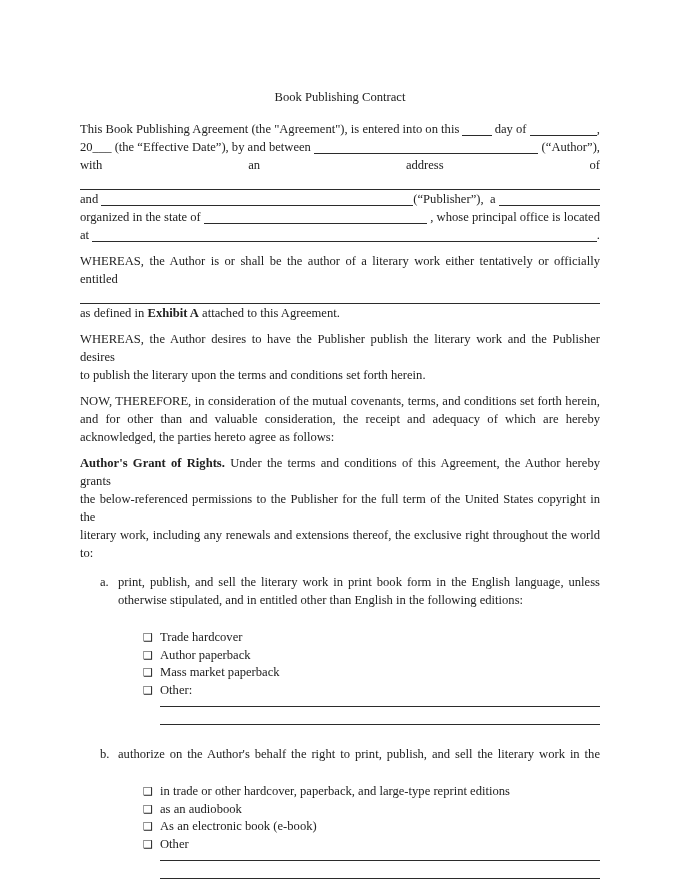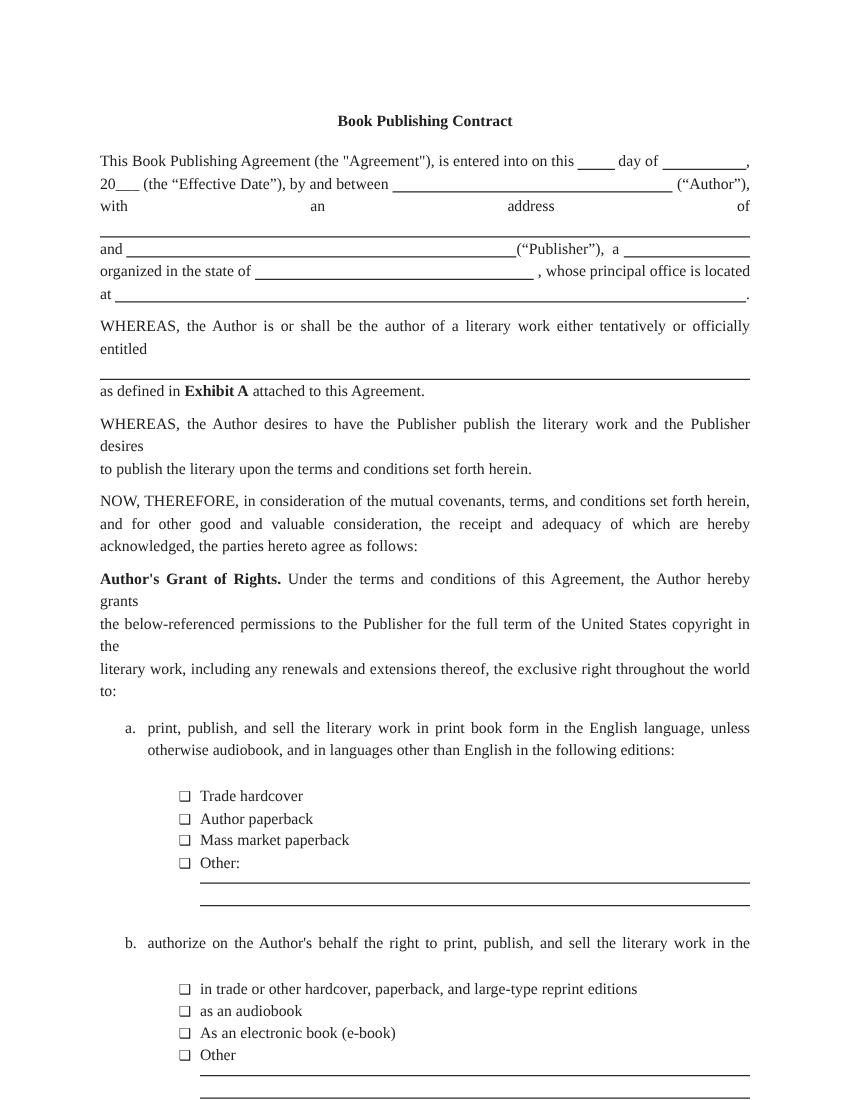--- a/index.html
+++ b/index.html
@@ -4,21 +4,21 @@
 <style>
   html,body{margin:0;padding:0;background:#ffffff;}
   .page{
     width:680px;height:880px;box-sizing:border-box;
     padding:88px 80px 0 80px;
     background:#ffffff;color:#222222;
     font-family:"Liberation Serif","DejaVu Serif",serif;
     font-size:12.6px;line-height:18px;
     overflow:hidden;
   }
-  .title{text-align:center;font-weight:bold;margin-bottom:14px;}
+  .title{text-align:center;font-weight:normal;margin-bottom:14px;}
   .block{margin-top:8px;}
   .block:first-child{margin-top:0;}
   .ln{text-align:justify;}
   .ln.jl{text-align-last:justify;}
   .ln-flex{display:flex;align-items:flex-start;}
   .ln-flex .seg{white-space:pre;flex:0 0 auto;}
   .fill{height:15px;border-bottom:1.2px solid #2b2b2b;}
   .fill.sp{border-bottom:none;}
   .letter{display:flex;margin-top:11px;}
   .marker{flex:0 0 18px;margin-left:20px;}
@@ -86,33 +86,33 @@
           <span class="fill" style="flex: 10 1 10px;"></span>
         </div>
         <div class="ln"><span class="seg">as defined in </span><b class="seg">Exhibit A</b><span class="seg"> attached to this Agreement.</span></div>
       </div>
       <div class="block para">
         <div class="ln jl"><span class="seg">WHEREAS, the Author desires to have the Publisher publish the literary work and the Publisher desires</span></div>
         <div class="ln"><span class="seg">to publish the literary upon the terms and conditions set forth herein.</span></div>
       </div>
       <div class="block para">
         <div class="ln jl"><span class="seg">NOW, THEREFORE, in consideration of the mutual covenants, terms, and conditions set forth herein,</span></div>
-        <div class="ln jl"><span class="seg">and for other good and valuable consideration, the receipt and adequacy of which are hereby</span></div>
+        <div class="ln jl"><span class="seg">and for other than and valuable consideration, the receipt and adequacy of which are hereby</span></div>
         <div class="ln"><span class="seg">acknowledged, the parties hereto agree as follows:</span></div>
       </div>
       <div class="block para">
         <div class="ln jl"><b class="seg">Author's Grant of Rights.</b><span class="seg"> Under the terms and conditions of this Agreement, the Author hereby grants</span></div>
         <div class="ln jl"><span class="seg">the below-referenced permissions to the Publisher for the full term of the United States copyright in the</span></div>
         <div class="ln"><span class="seg">literary work, including any renewals and extensions thereof, the exclusive right throughout the world to:</span></div>
       </div>
       <div class="block letter">
         <span class="marker">a.</span>
         <div class="lcontent">
           <div class="ln jl"><span class="seg">print, publish, and sell the literary work in print book form in the English language, unless</span></div>
-          <div class="ln"><span class="seg">otherwise audiobook, and in languages other than English in the following editions:</span></div>
+          <div class="ln"><span class="seg">otherwise stipulated, and in entitled other than English in the following editions:</span></div>
         </div>
       </div>
       <div class="block checklist">
         <div class="chk-item"><span class="chk">❑</span><span class="chk-label">Trade hardcover</span></div>
         <div class="chk-item"><span class="chk">❑</span><span class="chk-label">Author paperback</span></div>
         <div class="chk-item"><span class="chk">❑</span><span class="chk-label">Mass market paperback</span></div>
         <div class="chk-item"><span class="chk">❑</span><span class="chk-label">Other:</span></div>
       </div>
       <div class="block blanks">
         <div class="blank-row"></div>

